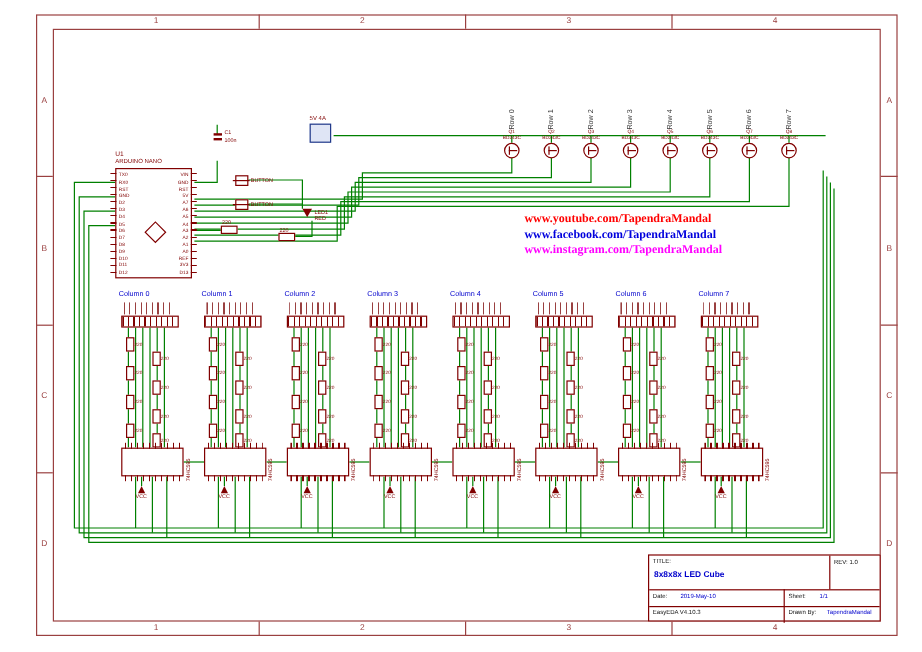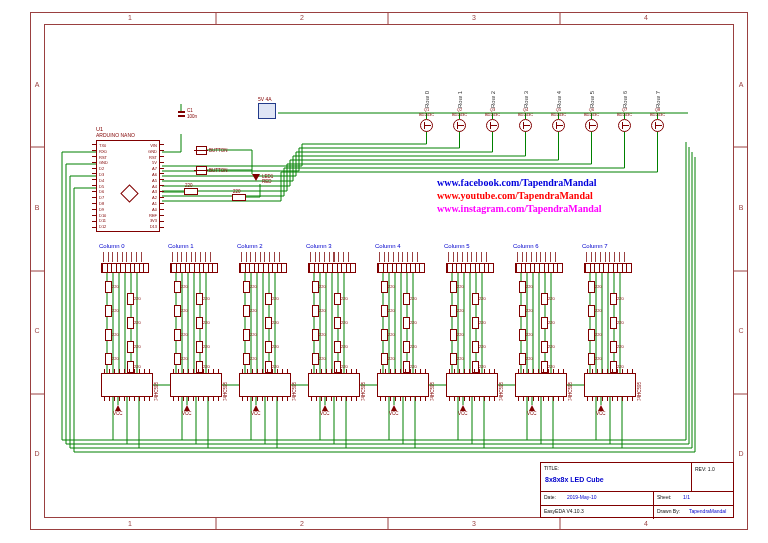--- a/index.html
+++ b/index.html
@@ -366,22 +366,22 @@
 
   <div class="row-item">
     <div class="row-label">Row 7</div>
     <div class="q-ref">Q8</div>
     <div class="q-part">BD243C</div>
     <div class="q-symbol"></div>
   </div>
 </div>
 
   <div class="links">
+    <div class="link" style="color: rgb(255, 0, 0);">www.youtube.com/TapendraMandal</div>
     <div class="link" style="color: rgb(0, 0, 221);">www.facebook.com/TapendraMandal</div>
-    <div class="link" style="color: rgb(255, 0, 0);">www.youtube.com/TapendraMandal</div>
     <div class="link" style="color: rgb(255, 0, 255); text-align: center;">www.instagram.com/TapendraMandal</div>
   </div>
 
   <div id="cols-area">
   <div class="col-item">
     <div class="col-label">Column 0</div>
     <div class="conn-pins"></div>
     <div class="conn"></div>
     <div class="res p0">
           <span class="rv">220</span>

